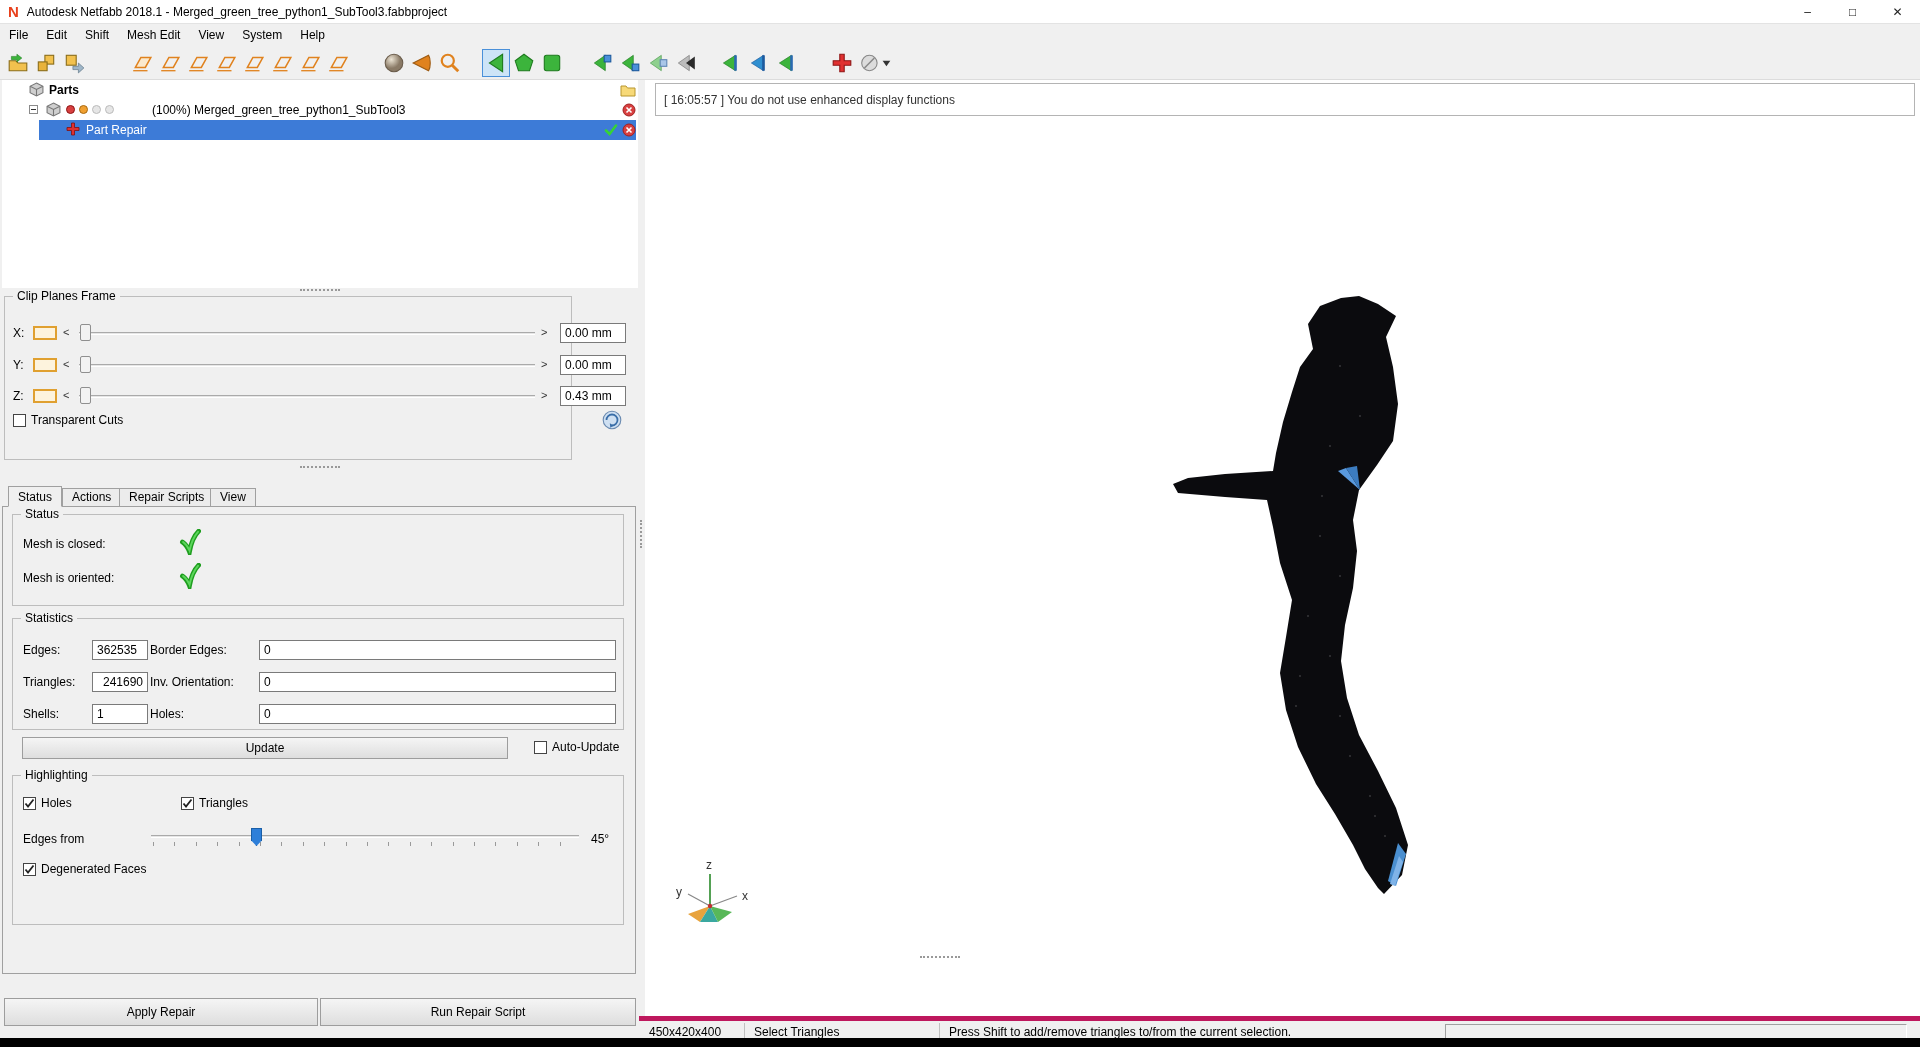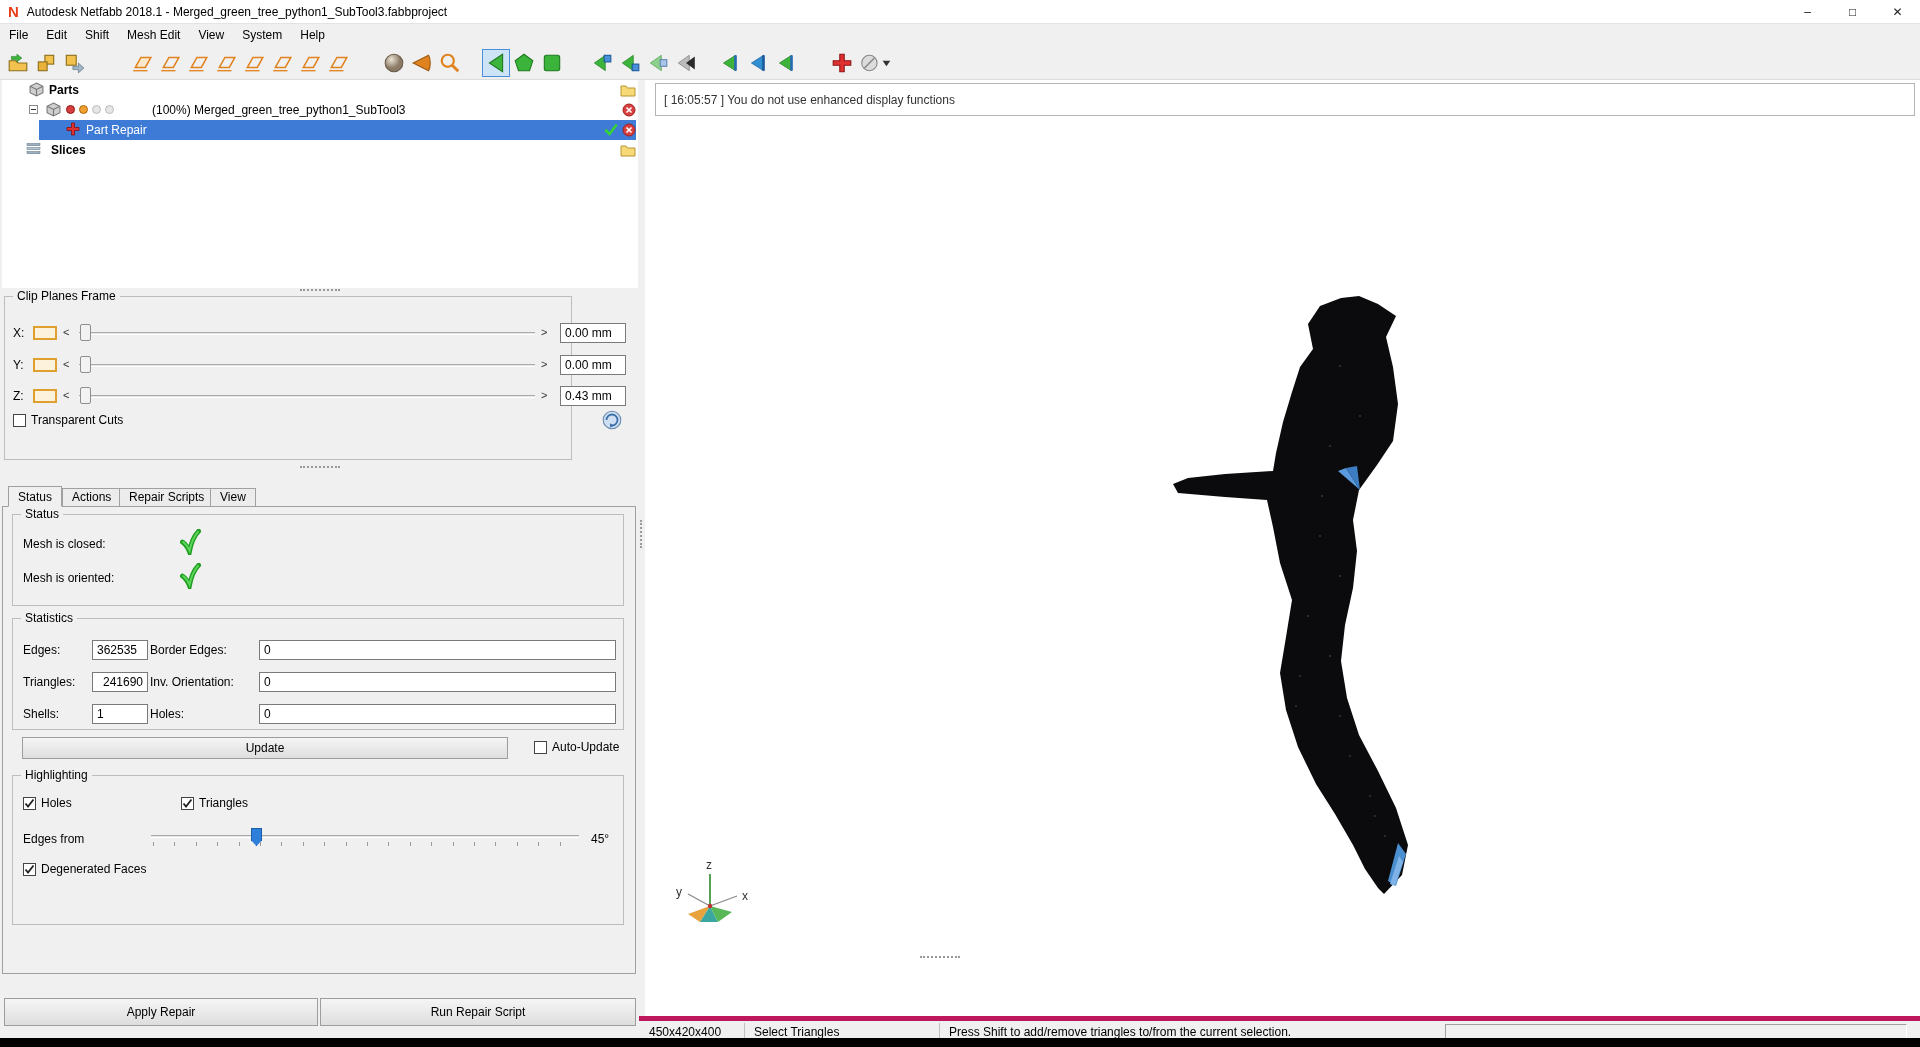--- a/index.html
+++ b/index.html
@@ -288,31 +288,20 @@
       <svg class="ti" style="left:64px" width="14" height="14" viewBox="0 0 14 14">
           <path d="M5.5 1 h3 v4.5 H13 v3 H8.5 V13 h-3 V8.5 H1 v-3 h4.5 Z" fill="#e03030" stroke="#7d1010" stroke-width="0.8"></path>
         </svg>
       <span class="ttext" style="left:84px;color:#fff">Part Repair</span>
       <svg class="ti" style="left:602px;top:3px" width="14" height="14" viewBox="0 0 14 14">
           <path d="M2 7.5 L5.5 11 L12 2.5" stroke="#36d336" stroke-width="2.6" fill="none" stroke-linecap="round"></path>
         </svg>
       <svg class="ti" style="left:620px;top:3px" width="14" height="14" viewBox="0 0 14 14">
           <circle cx="7" cy="7" r="6" fill="#d84040" stroke="#a02020"></circle>
           <path d="M4.5 4.5 L9.5 9.5 M9.5 4.5 L4.5 9.5" stroke="#fff" stroke-width="1.6"></path>
-        </svg>
-    </div>
-    <div class="trow">
-      <svg class="ti" style="left:24px" width="16" height="15" viewBox="0 0 16 14">
-          <rect x="1" y="1" width="13" height="2.2" fill="#9fb0c0" stroke="#5b7283" stroke-width="0.5"></rect>
-          <rect x="1" y="5" width="13" height="2.2" fill="#b8c6d4" stroke="#5b7283" stroke-width="0.5"></rect>
-          <rect x="1" y="9" width="13" height="2.2" fill="#9fb0c0" stroke="#5b7283" stroke-width="0.5"></rect>
-        </svg>
-      <span class="ttext bold" style="left:49px">Slices</span>
-      <svg class="ti" style="left:618px;top:3px" width="16" height="14" viewBox="0 0 16 14">
-          <path d="M1 3 L6 3 L7.5 5 L15 5 L15 13 L1 13 Z" fill="#f7d978" stroke="#b8962e"></path>
         </svg>
     </div>
   </div>
 
   <div class="splith" style="top:289px"></div>
 
   <div class="grp" style="left:4px;top:296px;width:568px;height:164px">
     <span class="legend">Clip Planes Frame</span>
     <div class="crow" style="top:26px">
       <span class="flbl" style="left:8px;top:3px">X:</span>

